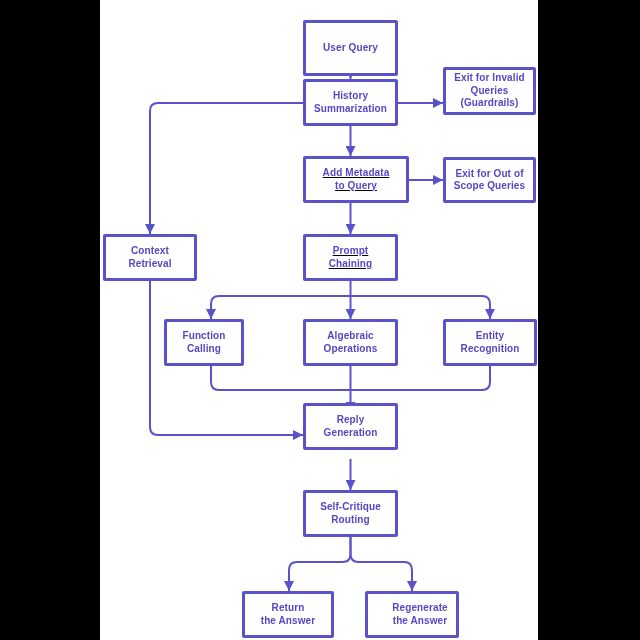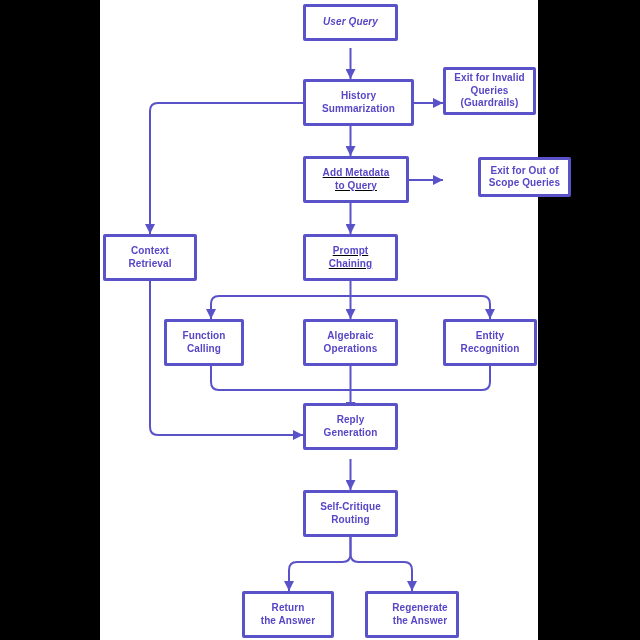--- a/index.html
+++ b/index.html
@@ -71,37 +71,37 @@
         <path d="M211 366 V382 Q211 390 219 390 H350.5" fill="none" stroke="#5a52c8" stroke-width="2" stroke-linejoin="round"></path>
         <path d="M490 366 V382 Q490 390 482 390 H350.5" fill="none" stroke="#5a52c8" stroke-width="2" stroke-linejoin="round"></path>
         <path d="M350.5 366 V412" fill="none" stroke="#5a52c8" stroke-width="2" stroke-linejoin="round" marker-end="url(#arrowhead)"></path>
         <path d="M150 281 V427 Q150 435 158 435 H303" fill="none" stroke="#5a52c8" stroke-width="2" stroke-linejoin="round" marker-end="url(#arrowhead)"></path>
         <path d="M350.5 459 V490" fill="none" stroke="#5a52c8" stroke-width="2" stroke-linejoin="round" marker-end="url(#arrowhead)"></path>
         <path d="M350.5 537 V554 Q350.5 562 342.5 562 H297 Q289 562 289 570 V591" fill="none" stroke="#5a52c8" stroke-width="2" stroke-linejoin="round" marker-end="url(#arrowhead)"></path>
         <path d="M350.5 537 V554 Q350.5 562 358.5 562 H404 Q412 562 412 570 V591" fill="none" stroke="#5a52c8" stroke-width="2" stroke-linejoin="round" marker-end="url(#arrowhead)"></path>
       </g>
   </svg>
   <div id="node-layer">
-      <div class="flow-node" style="left: 303px; top: 4px; width: 95px; height: 37px; font-style: italic;">
+      <div class="flow-node" style="left: 303px; top: 20px; width: 95px; height: 56px;">
         <span>User Query</span>
       </div>
-      <div class="flow-node" style="left: 303px; top: 79px; width: 111px; height: 47px;">
+      <div class="flow-node" style="left: 303px; top: 79px; width: 95px; height: 47px;">
         <span>History
 Summarization</span>
       </div>
       <div class="flow-node" style="left: 443px; top: 67px; width: 93px; height: 48px;">
         <span>Exit for Invalid
 Queries
 (Guardrails)</span>
       </div>
       <div class="flow-node" style="left: 303px; top: 156px; width: 106px; height: 47px; text-decoration: underline;">
         <span>Add Metadata
 to Query</span>
       </div>
-      <div class="flow-node" style="left: 443px; top: 157px; width: 93px; height: 40px; margin-left: 35px;">
+      <div class="flow-node" style="left: 443px; top: 157px; width: 93px; height: 46px;">
         <span>Exit for Out of
 Scope Queries</span>
       </div>
       <div class="flow-node" style="left: 103px; top: 234px; width: 94px; height: 47px;">
         <span>Context
 Retrieval</span>
       </div>
       <div class="flow-node" style="left: 303px; top: 234px; width: 95px; height: 47px; text-decoration: underline;">
         <span>Prompt
 Chaining</span>

